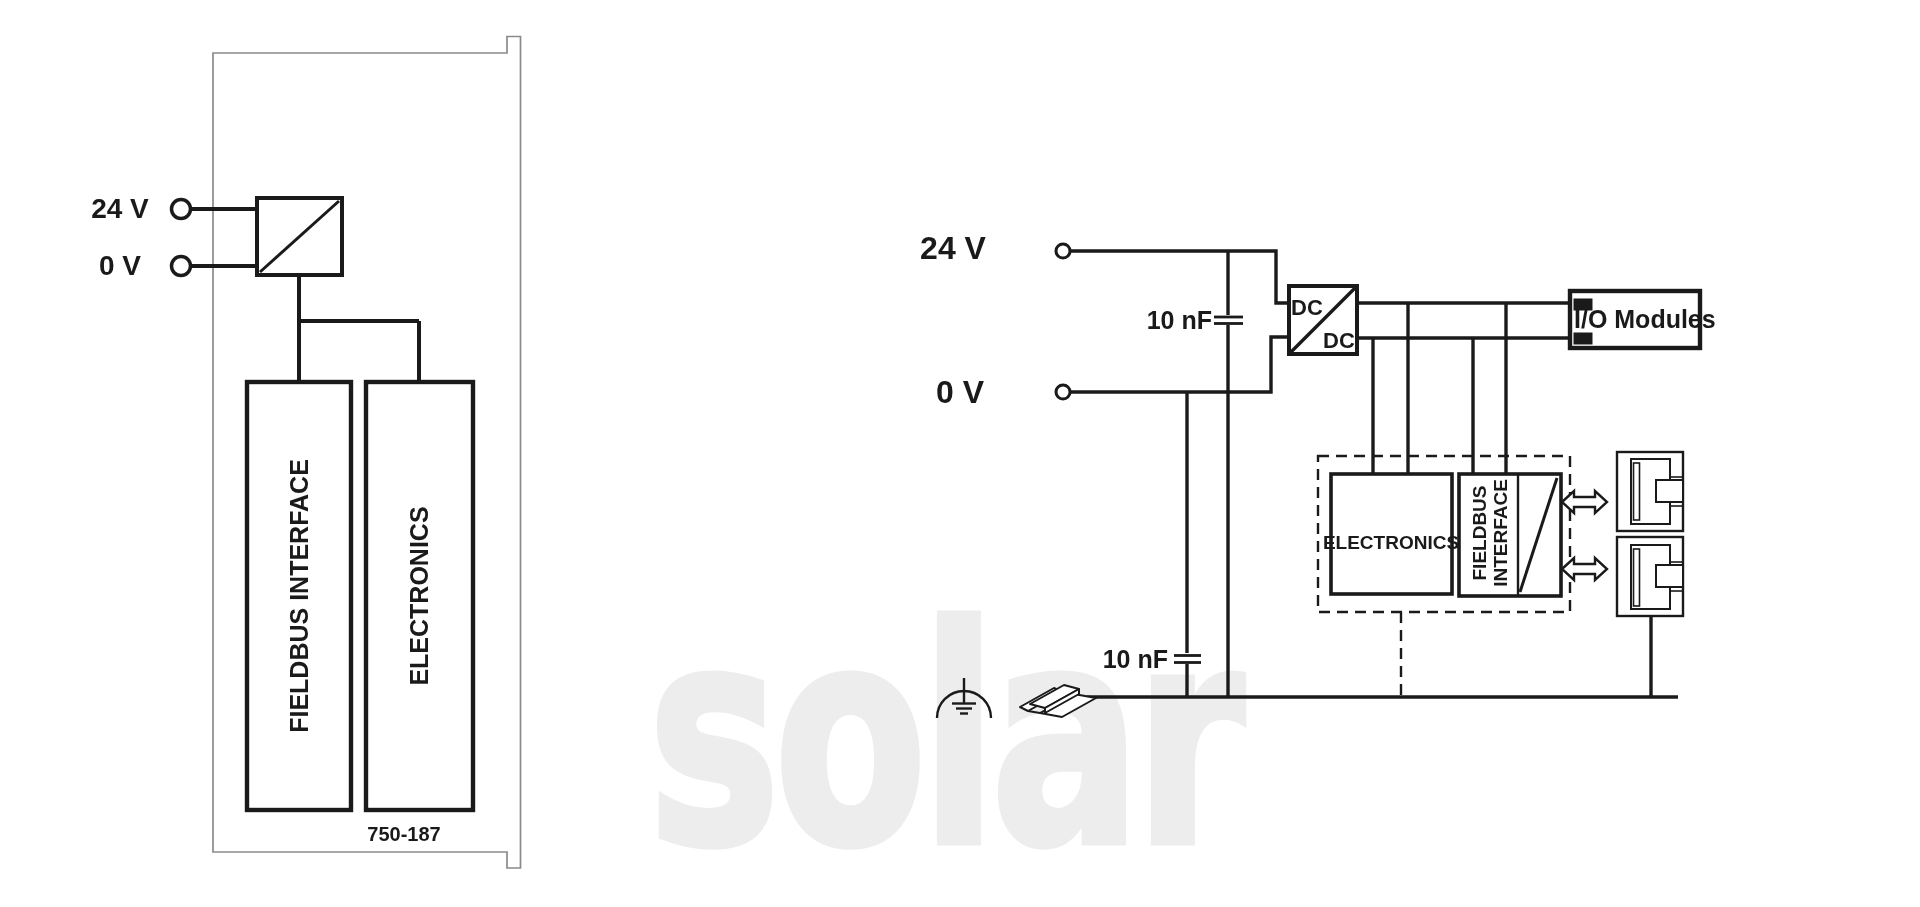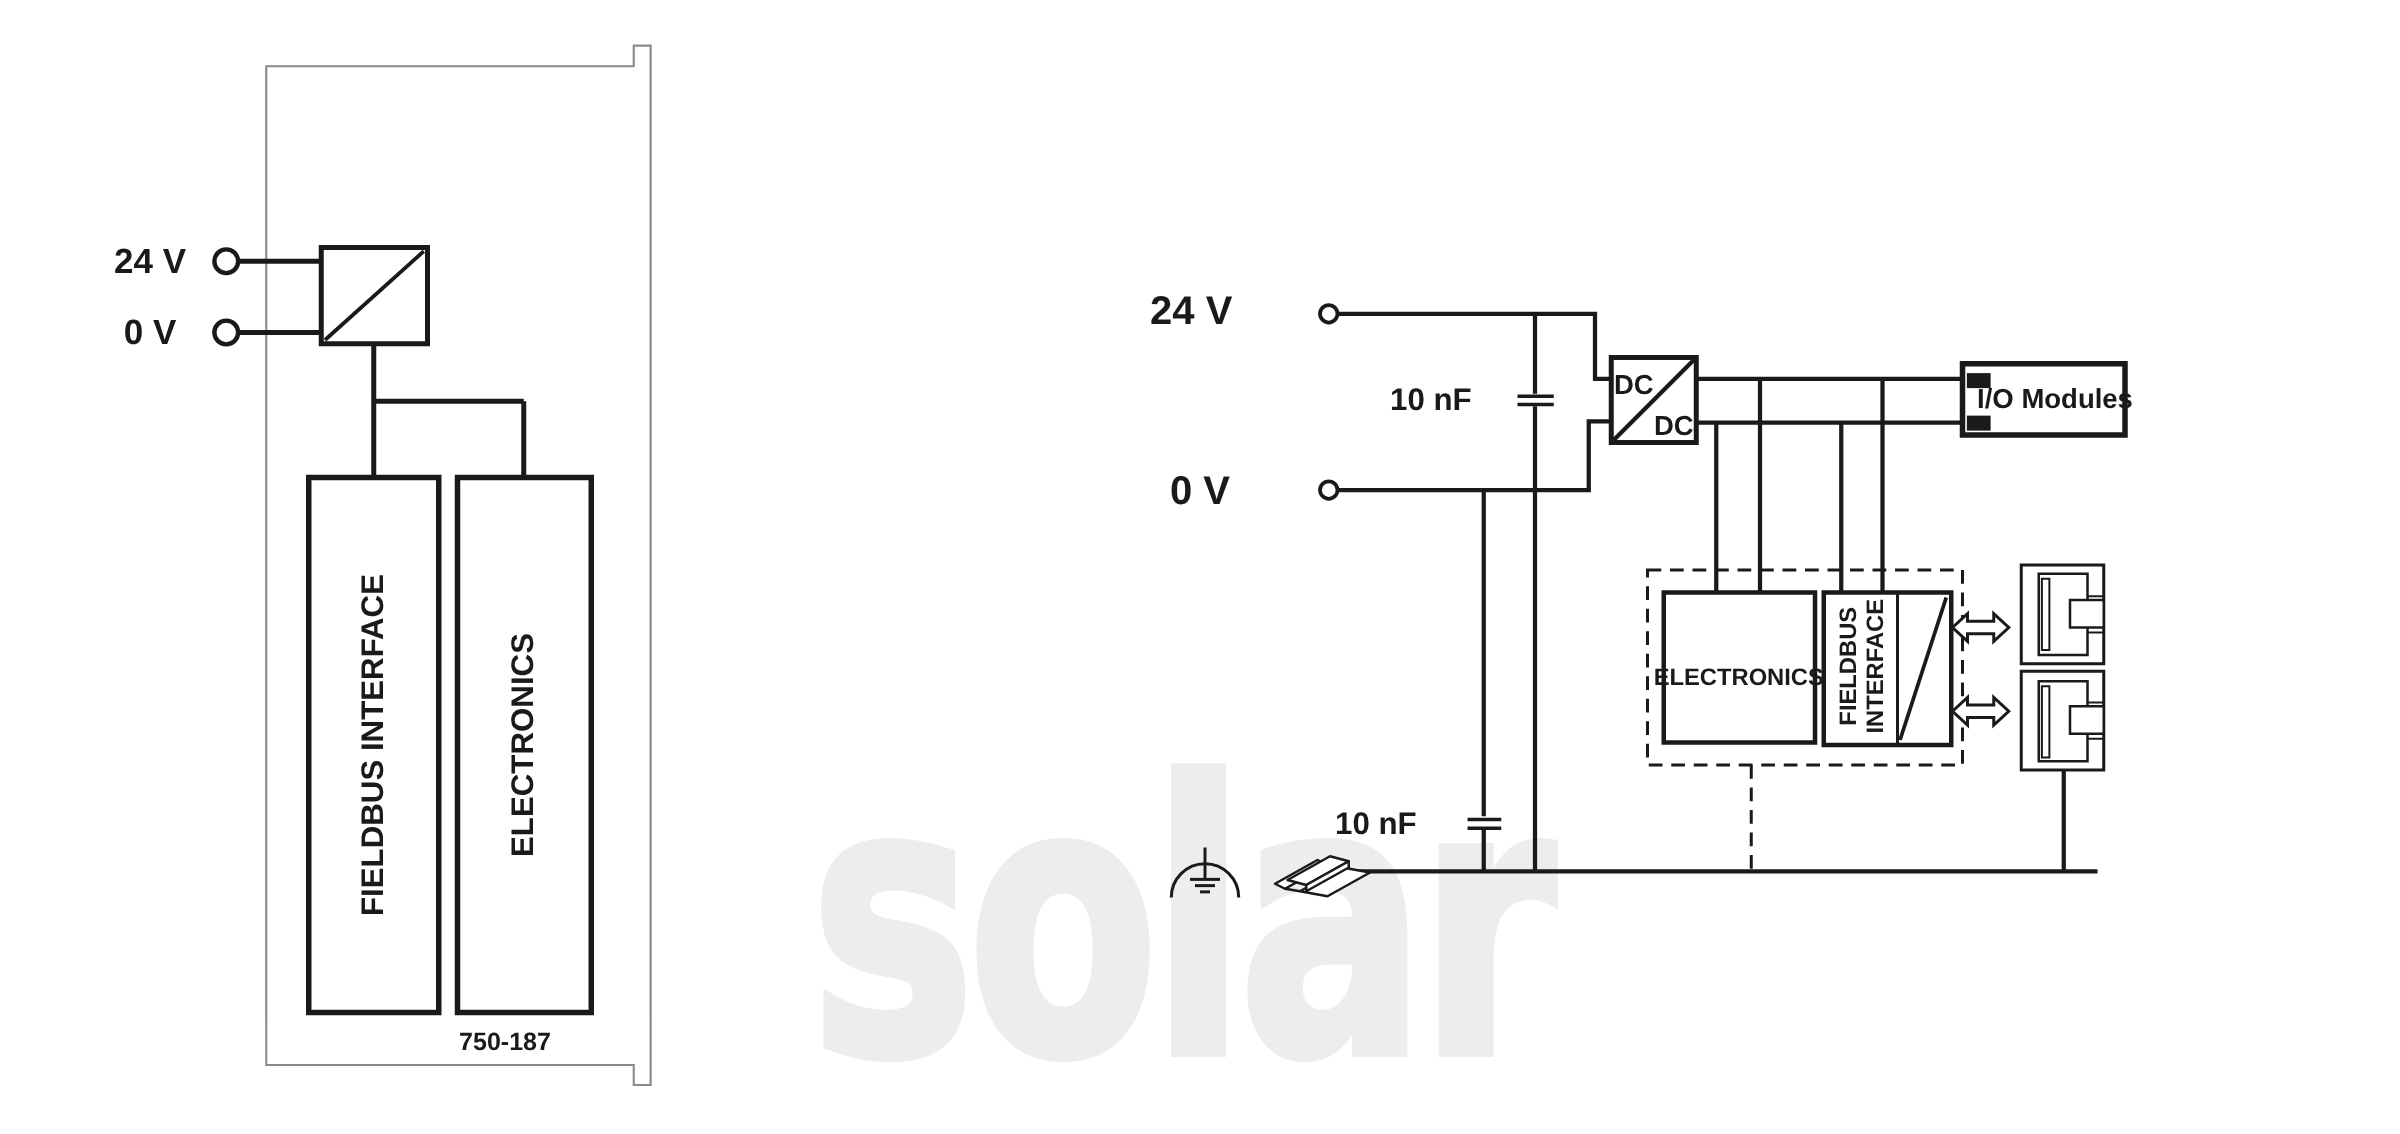--- a/index.html
+++ b/index.html
@@ -6,34 +6,34 @@
   #stage{position:relative;width:1920px;height:907px;background:#fff;overflow:hidden;
          font-family:"Liberation Sans",sans-serif;}
   #watermark{position:absolute;left:648px;top:589px;z-index:0;
              font-family:"DejaVu Sans",sans-serif;font-weight:bold;
              font-size:300px;line-height:300px;letter-spacing:-8px;
              color:#ededed;-webkit-text-stroke:7px #ededed;
              transform:scaleX(0.74);transform-origin:left top;white-space:nowrap;}
   #diagram-svg{position:absolute;left:0;top:0;z-index:1;}
   .lbl{position:absolute;z-index:2;font-weight:bold;color:#1a1a1a;text-align:center;white-space:nowrap;}
   .rot{transform:translate(-50%,-50%) rotate(-90deg);}
-  .rt{text-align:left;}
+  .rt{text-align:right;}
   
   #l24  {left:85px;  top:193px; width:70px;  font-size:28px; line-height:32px;}
   #l0   {left:85px;  top:250px; width:70px;  font-size:28px; line-height:32px;}
   #lfb  {left:299px; top:596px; font-size:25px;}
   #lel  {left:419px; top:596px; font-size:25px;}
   #lmod {left:344px; top:822px; width:120px; font-size:20px; line-height:24px;}
   #r24  {left:903px; top:231px; width:100px; font-size:32px; line-height:34px;}
   #r0   {left:910px; top:375px; width:100px; font-size:32px; line-height:34px;}
   #c1   {left:1112px;top:306px; width:100px; font-size:25px; line-height:28px;}
   #c2   {left:1068px;top:645px; width:100px; font-size:25px; line-height:28px;}
   #dct  {left:1277px;top:296px; width:60px;  font-size:22px; line-height:24px;}
   #dcb  {left:1309px;top:329px; width:60px;  font-size:22px; line-height:24px;}
-  #iol  {left:1574px;top:308px; width:140px; font-size:22px; line-height:22px;}
+  #iol  {left:1574px;top:308px; width:140px; font-size:25px; line-height:22px;}
   #rel  {left:1321px;top:532px; width:140px; font-size:19px; line-height:22px;}
   #rfb  {left:1490px;top:533px; font-size:19px; line-height:21px;}
 </style>
 </head>
 <body>
 
 <div id="stage">
 
   <div id="watermark">solar</div>
 

